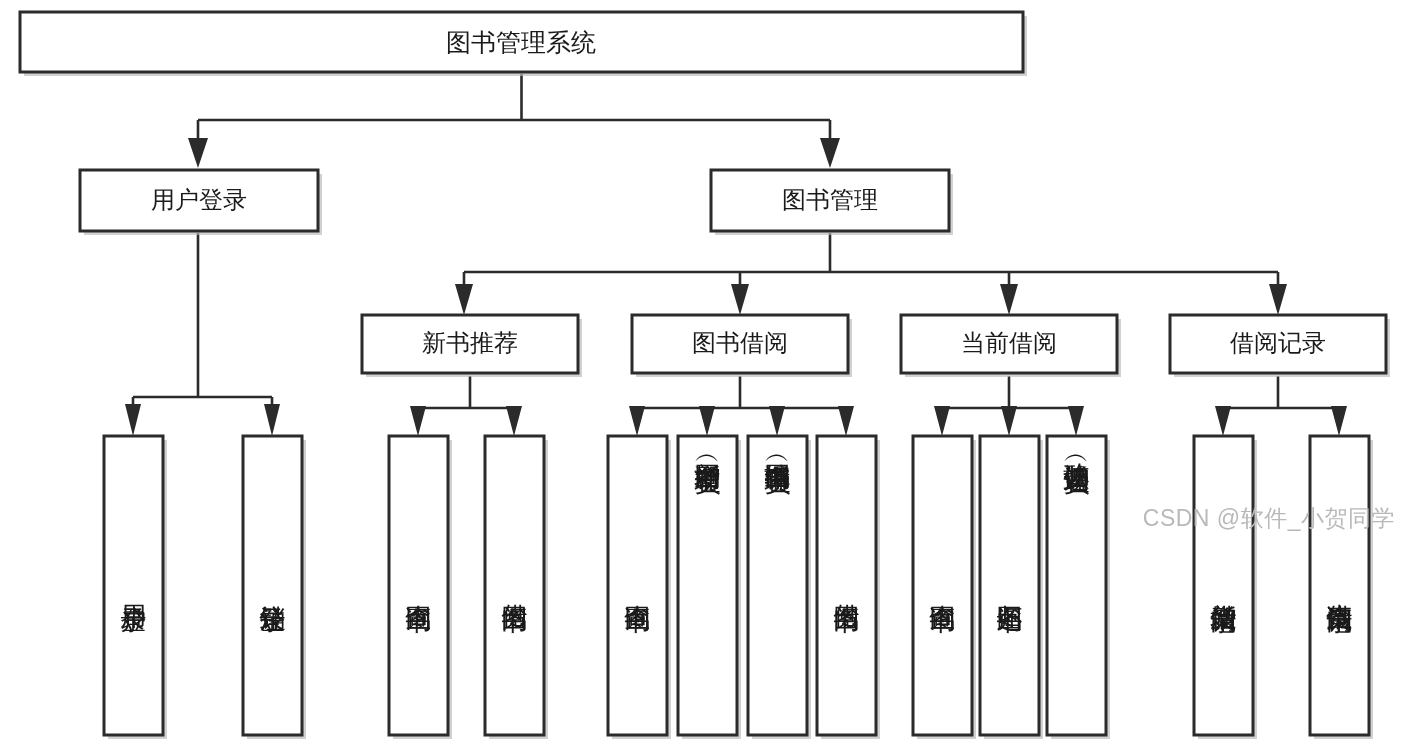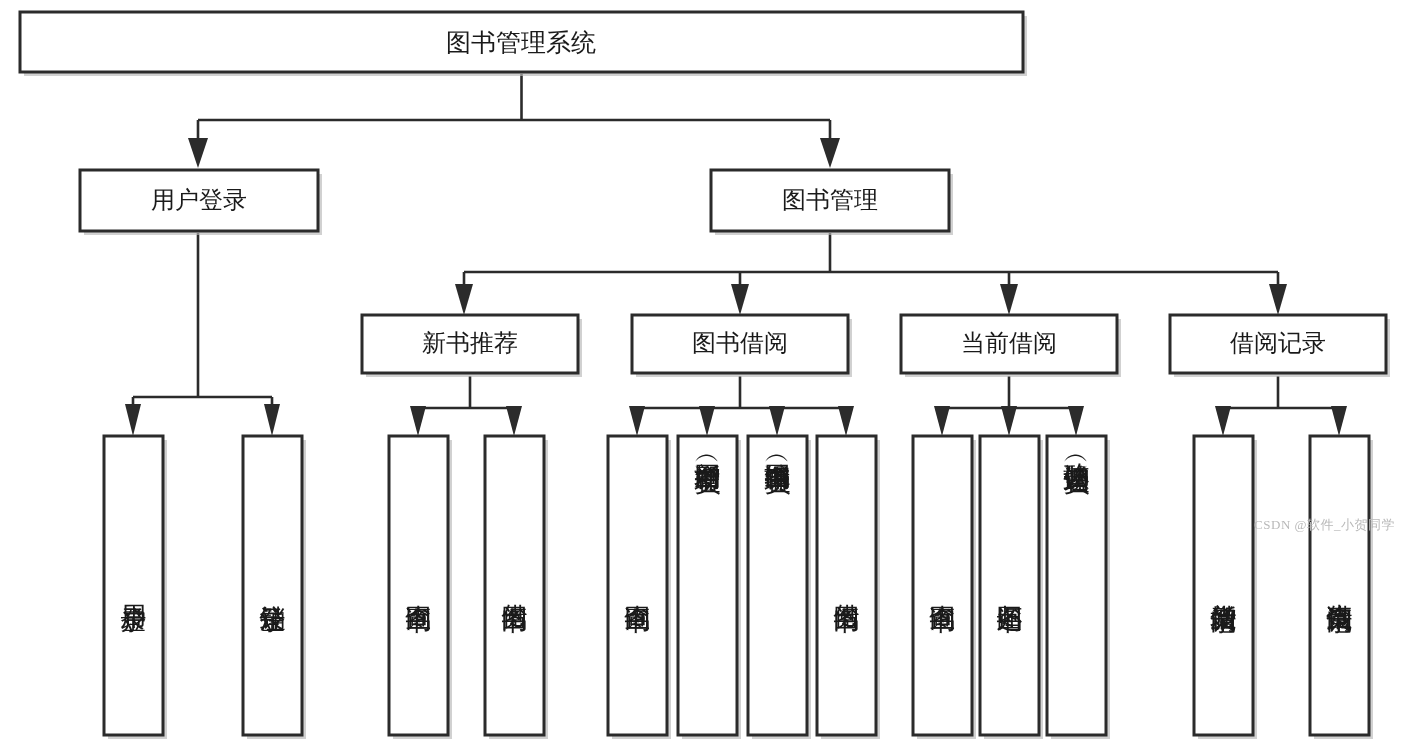--- a/index.html
+++ b/index.html
@@ -71,22 +71,22 @@
     writing-mode: vertical-rl;
     text-orientation: upright;
     letter-spacing: 1px;
     white-space: nowrap;
     text-align: center;
   }
   .watermark {
     position: absolute;
     right: 10px;
     bottom: 4px;
-    font-family: Liberation Serif, serif;
-    font-size: 13px;
+    font-family: Liberation Sans, sans-serif;
+    font-size: 23px;
     color: #b9b9b9;
     letter-spacing: 0.5px;
     user-select: none;
     white-space: nowrap;
   }
 </style>
 </head>
 <body>
 
 <div id="diagram-root">

